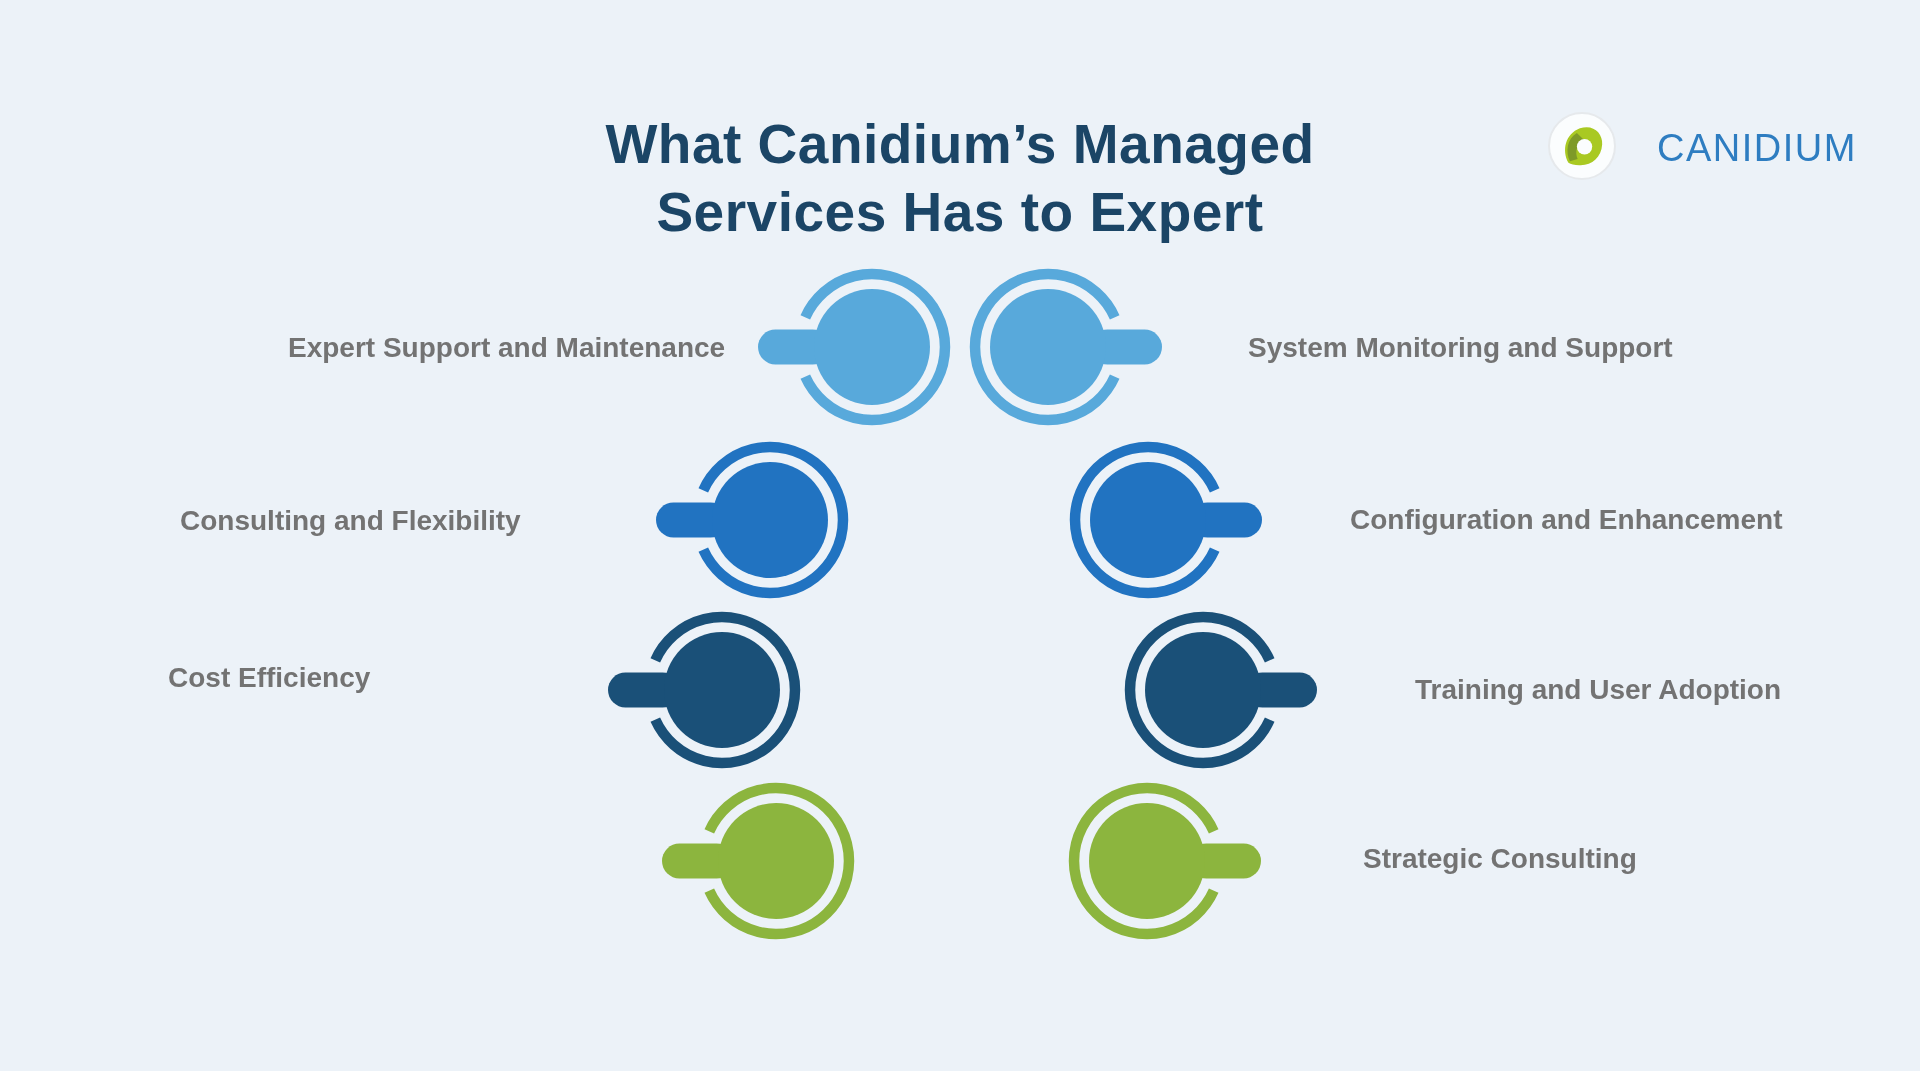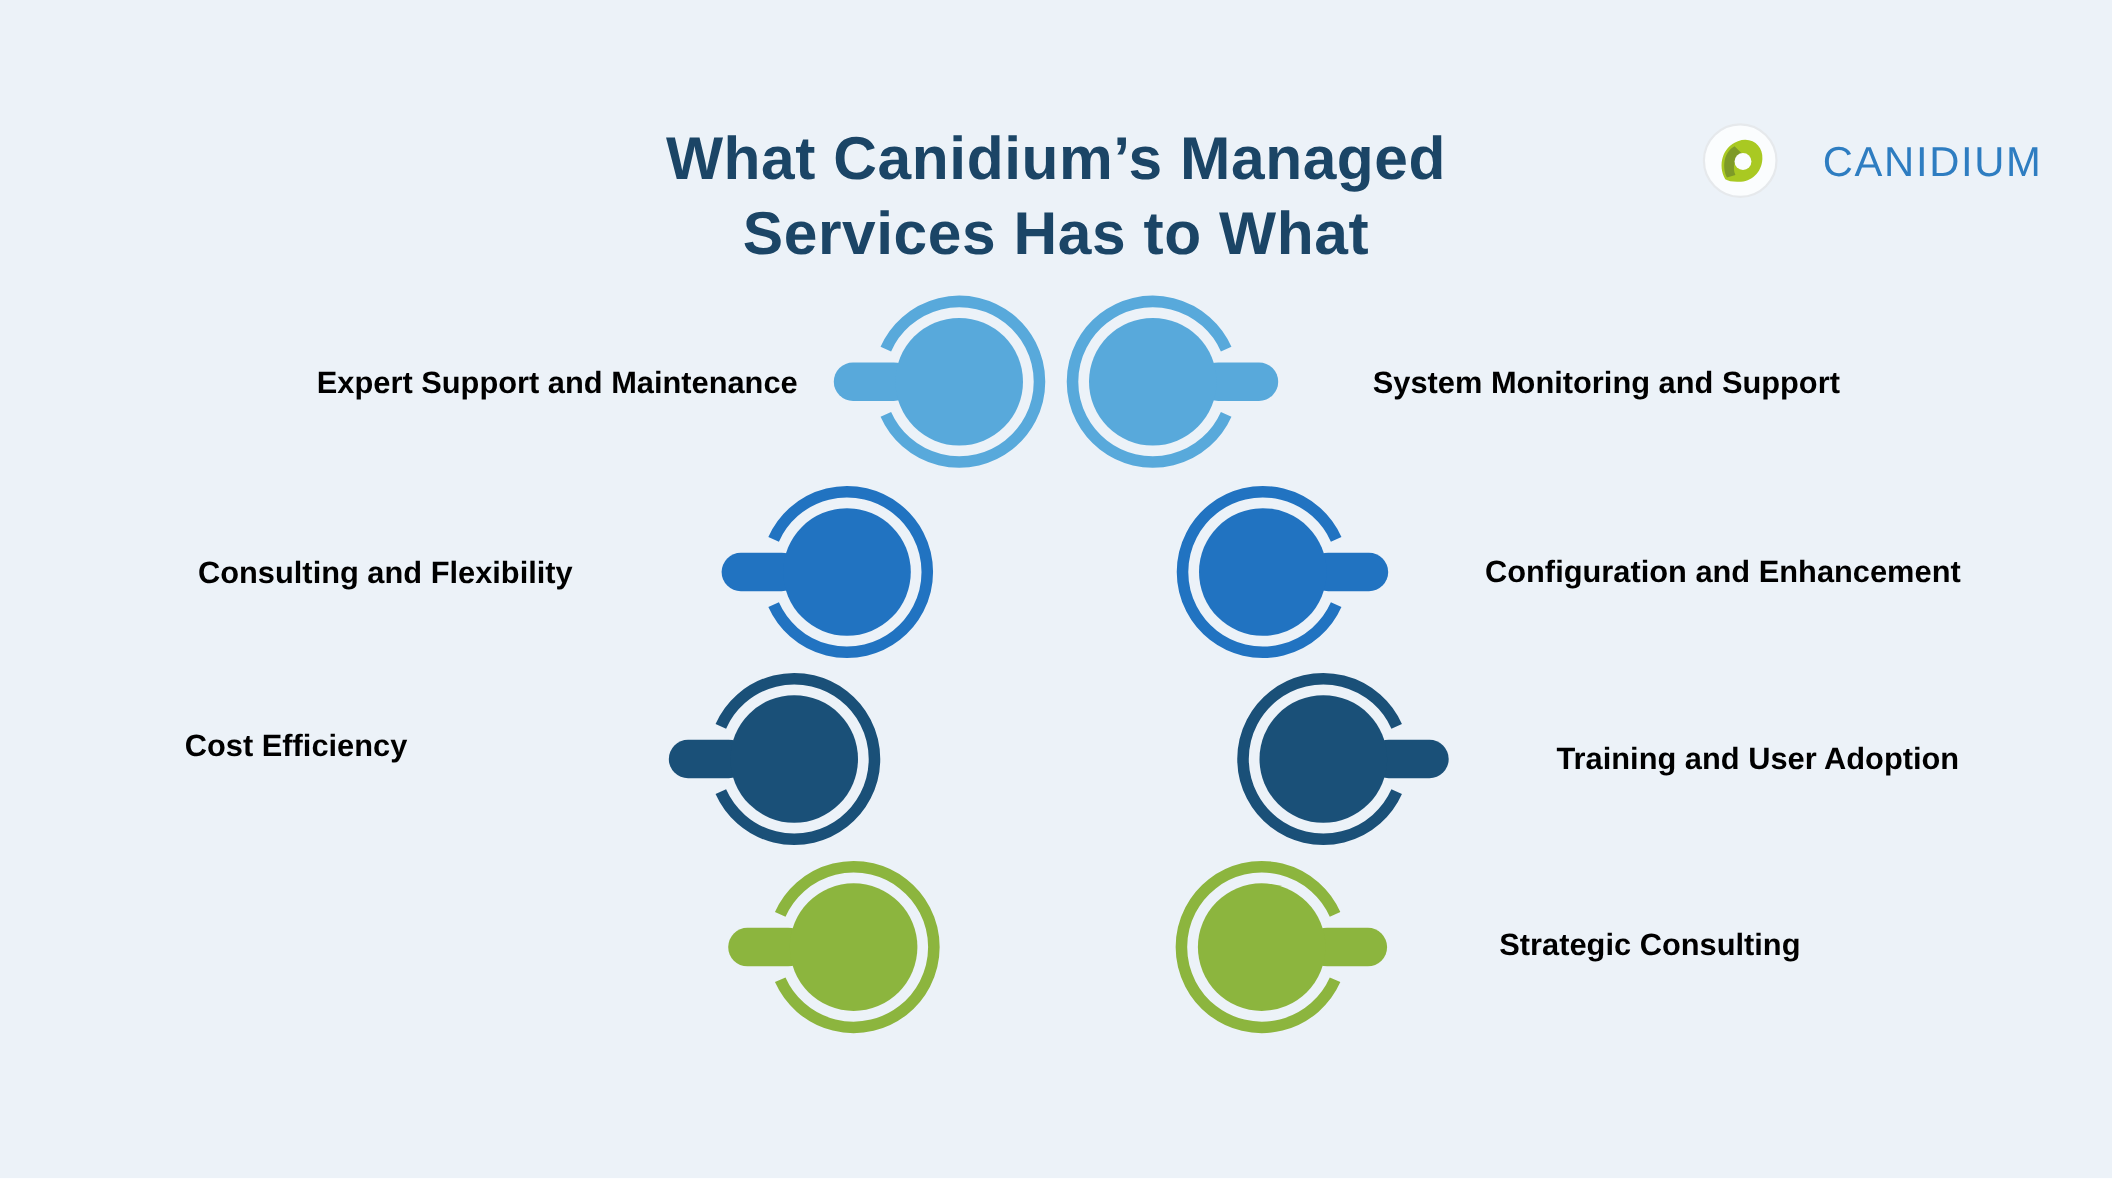--- a/index.html
+++ b/index.html
@@ -54,21 +54,21 @@
   .n3r { left: 1123px; top: 610px; }
   .n4l { left: 656px;  top: 781px; }
   .n4r { left: 1067px; top: 781px; }
 
   
   .lab {
     position: absolute;
     font-weight: 700;
     font-size: 28px;
     line-height: 35px;
-    color: #000000;
+    color: #737373;
     white-space: nowrap;
   }
   .l1 { left: 288px;  top: 330px; }
   .l2 { left: 180px;  top: 503px; }
   .l3 { left: 168px;  top: 660px; }
   .l4 { left: 183px;  top: 836px; white-space: normal; width: 400px; }
   .r1 { left: 1248px; top: 330px; }
   .r2 { left: 1350px; top: 502px; }
   .r3 { left: 1415px; top: 672px; }
   .r4 { left: 1363px; top: 841px; }
@@ -90,21 +90,21 @@
       <rect x="122" y="62.5" width="72" height="35" rx="17.5" fill="currentColor"></rect>
       <circle cx="80" cy="80" r="58" fill="currentColor"></circle>
     </symbol>
   </defs>
 </svg>
 
 <div class="canvas">
 
   <div class="title">
     <div>What Canidium’s Managed</div>
-    <div>Services Has to What</div>
+    <div>Services Has to Expert</div>
   </div>
 
   <div class="brand">
     <div class="brand-circle">
       <svg width="46" height="46" viewBox="0 0 60 60">
         <path d="M11 52 C2 36 7 14 26 7 C43 1 56 13 55 28 C54 45 41 56 25 55 C19 55 14 54 11 52 Z" fill="#A9C922"></path>
         <path d="M13 50 C7 38 9 20 22 13 L31 22 C22 27 19 38 23 47 Z" fill="#7E9A28"></path>
         <circle cx="32" cy="31" r="10" fill="#FBFDFE"></circle>
       </svg>
     </div>

